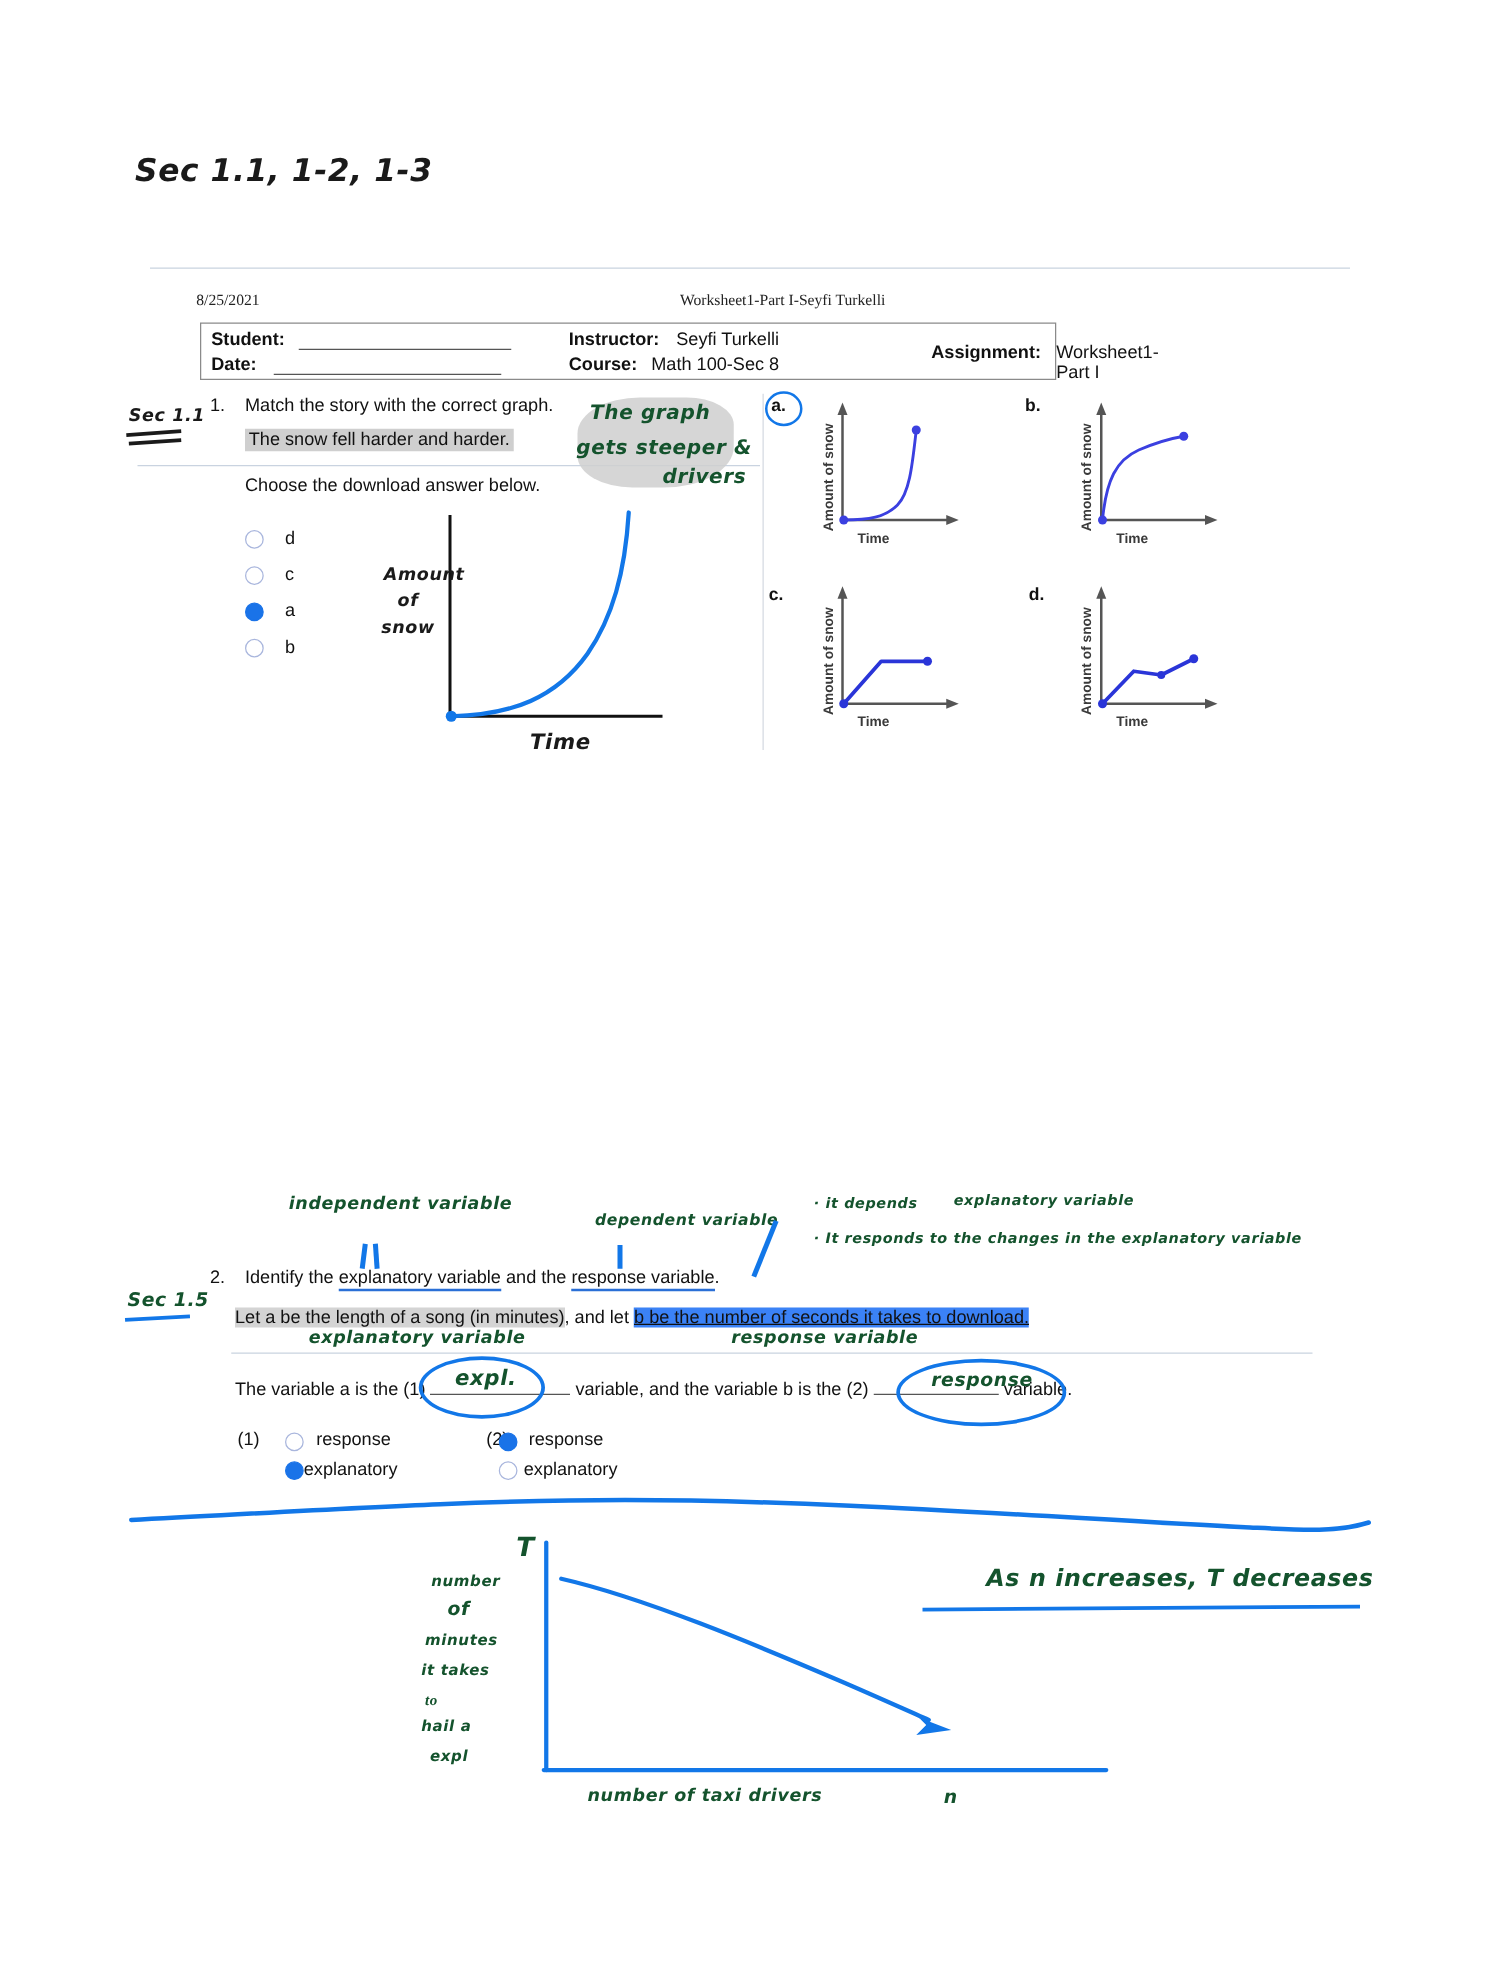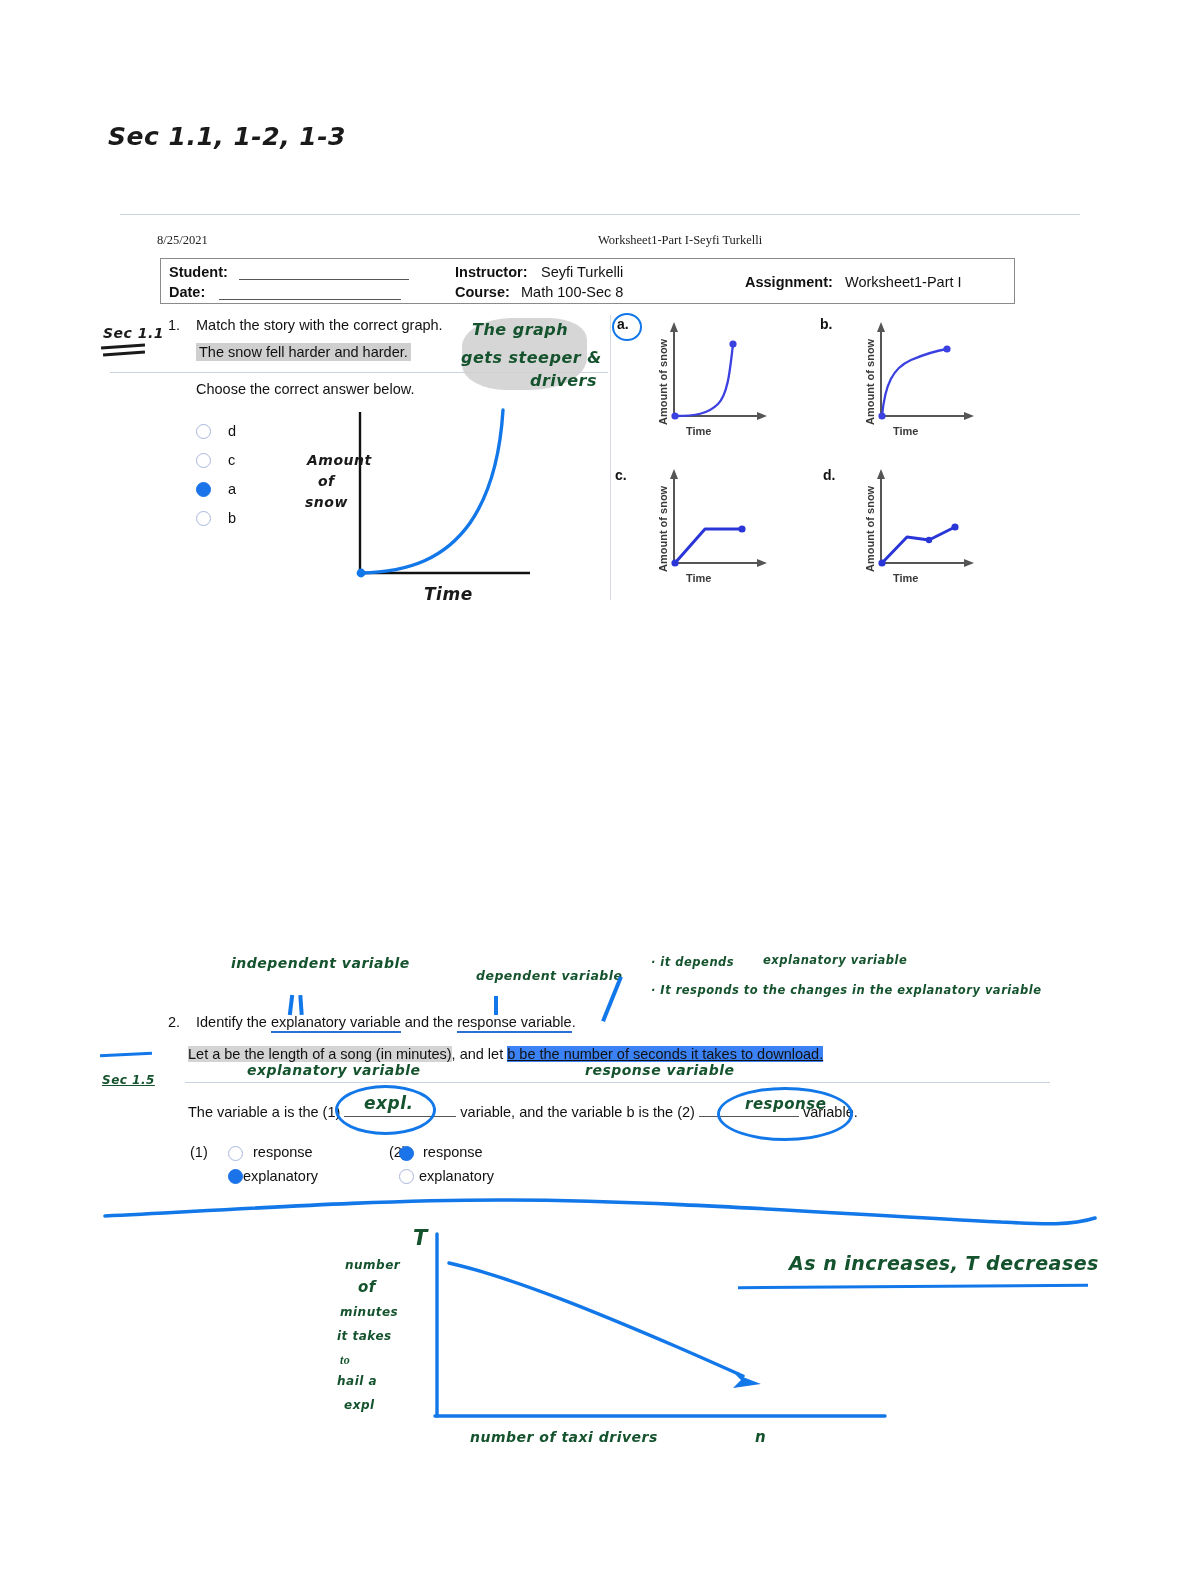--- a/index.html
+++ b/index.html
@@ -70,23 +70,23 @@
 </head>
 <body>
 
 <div class="abs hw" style="left:108px;top:122px;font-size:25px;">
   <span>Sec 1.1, 1-2, 1-3</span>
 </div>
 
 <div class="rule" style="left:120px;top:214px;width:960px;"></div>
 
 <div class="abs meta-date" style="left:157px;top:233px;">8/25/2021</div>
-<div class="abs meta-title" style="left:598px;top:233px;">Worksheet1-Part I-Seyfi Turkelli</div>
-
-<div class="infobox" style="left:160px;top:258px;width:855px;height:46px;">
+<div class="abs meta-title" style="left:544px;top:233px;">Worksheet1-Part I-Seyfi Turkelli</div>
+
+<div class="infobox" style="left:160px;top:258px;width:685px;height:46px;">
   <div class="abs lbl" style="left:8px;top:5px;">Student:</div>
   <div class="abs blankline" style="left:78px;top:19px;width:170px;height:1px;"></div>
   <div class="abs lbl" style="left:8px;top:25px;">Date:</div>
   <div class="abs blankline" style="left:58px;top:39px;width:182px;height:1px;"></div>
 
   <div class="abs lbl" style="left:294px;top:5px;">Instructor:</div>
   <div class="abs val" style="left:380px;top:5px;">Seyfi Turkelli</div>
   <div class="abs lbl" style="left:294px;top:25px;">Course:</div>
   <div class="abs val" style="left:360px;top:25px;">Math 100-Sec 8</div>
 
@@ -98,21 +98,21 @@
   <span>Sec 1.1</span>
 </div>
 <div class="abs" style="left:101px;top:345px;width:44px;height:2.5px;background:#1a1a1a;transform:rotate(-4deg);"></div>
 <div class="abs" style="left:103px;top:352px;width:42px;height:2.5px;background:#1a1a1a;transform:rotate(-4deg);"></div>
 
 <div class="abs qnum" style="left:168px;top:317px;">1.</div>
 <div class="abs qtext" style="left:196px;top:317px;">Match the story with the correct graph.</div>
 <div class="abs qtext hl-gray" style="left:196px;top:343px;padding:1px 3px;">The snow fell harder and harder.</div>
 
 <div class="rule" style="left:188px;top:372px;width:420px;"></div>
-<div class="abs qtext" style="left:196px;top:381px;">Choose the correct answer below.</div>
+<div class="abs qtext" style="left:196px;top:381px;">Choose the download answer below.</div>
 
 <div class="abs" style="left:462px;top:318px;width:125px;height:72px;background:#cfcfcf;border-radius:40% 30% 45% 35%;opacity:.85;"></div>
 <div class="abs hw hw-blue" style="left:472px;top:320px;font-size:16px;">The graph</div>
 <div class="abs hw hw-blue" style="left:461px;top:348px;font-size:16px;">gets  steeper &amp;</div>
 <div class="abs hw hw-blue" style="left:530px;top:371px;font-size:16px;">drivers</div>
 
 <div class="radio" style="left:196px;top:424px;"></div>
 <div class="ropt" style="left:228px;top:423px;">d</div>
 <div class="radio" style="left:196px;top:453px;"></div>
 <div class="ropt" style="left:228px;top:452px;">c</div>
@@ -193,21 +193,21 @@
 <div class="abs hw hw-blue" style="left:476px;top:968px;font-size:12.5px;">dependent variable</div>
 <div class="abs hw hw-blue" style="left:651px;top:955px;font-size:11.5px;">· it depends</div>
 <div class="abs hw hw-blue" style="left:763px;top:953px;font-size:11.5px;">explanatory variable</div>
 <div class="abs hw hw-blue" style="left:651px;top:983px;font-size:11.5px;">· It responds  to  the  changes  in  the  explanatory   variable</div>
 
 <div class="abs" style="left:289px;top:995px;width:4px;height:20px;background:#1277e8;transform:rotate(7deg);"></div>
 <div class="abs" style="left:299px;top:995px;width:4px;height:20px;background:#1277e8;transform:rotate(-4deg);"></div>
 <div class="abs" style="left:494px;top:996px;width:4px;height:19px;background:#1277e8;"></div>
 <div class="abs" style="left:610px;top:975px;width:4px;height:48px;background:#1277e8;transform:rotate(22deg);"></div>
 
-<div class="abs hw hw-blue" style="left:102px;top:1073px;font-size:12px;text-decoration:underline;">Sec 1.5</div>
+<div class="abs hw hw-blue" style="left:102px;top:1031px;font-size:15px;">Sec 1.5</div>
 <div class="abs" style="left:100px;top:1053px;width:52px;height:3px;background:#1277e8;transform:rotate(-3deg);"></div>
 
 <div class="abs qnum" style="left:168px;top:1014px;">2.</div>
 <div class="abs qtext" style="left:196px;top:1014px;white-space:nowrap;">
   <span>Identify the </span><span class="u-blue">explanatory variable</span><span> and the </span><span class="u-blue">response variable</span><span>.</span>
 </div>
 
 <div class="abs qtext" style="left:188px;top:1046px;white-space:nowrap;">
   <span class="hl-gray2">Let a be the length of a song (in minutes)</span><span>, and let </span><span class="hl-yellow">b be the number of seconds it takes to download.</span>
 </div>

